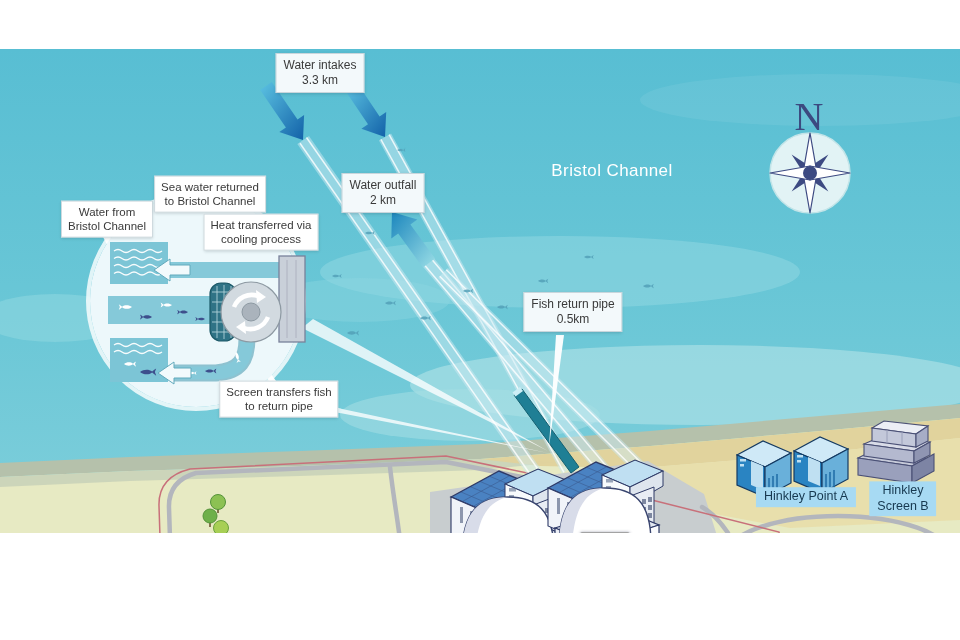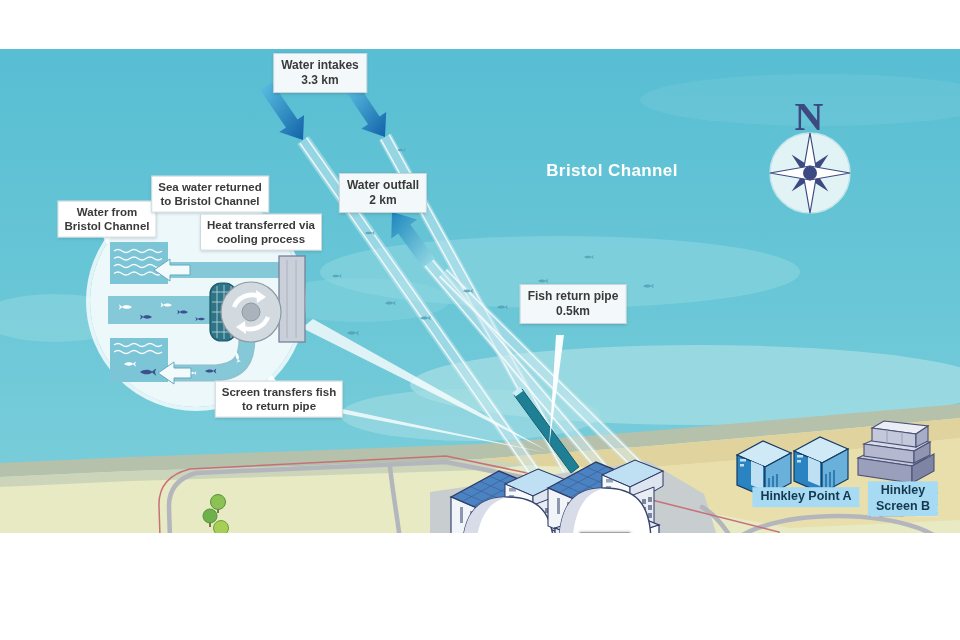--- a/index.html
+++ b/index.html
@@ -1,17 +1,17 @@
 <!DOCTYPE html>
 <html><head>
 <meta charset="utf-8">
 <style>
   html,body{margin:0;padding:0;background:#fff;}
   .stage{position:relative;width:960px;height:533px;background:#ffffff;overflow:hidden;
-         font-family:"Liberation Sans",sans-serif;font-weight:bold;}
+         font-family:"Liberation Sans",sans-serif;}
   .stage svg{position:absolute;left:0;top:0;}
   .lbl{position:absolute;transform:translate(-50%,-50%);background:#f3f9fb;color:#3a3a3a;
        font-size:12px;line-height:1.25;text-align:center;padding:4px 7px;white-space:nowrap;
        border:1px solid rgba(165,185,195,.55);box-shadow:0 1px 3px rgba(30,60,70,.22);}
   .lbl span{display:block;}
   .lbl.sm{font-size:11.5px;padding:3px 6px;background:#ffffff;}
   .unit-lbl{position:absolute;transform:translate(-50%,-50%);background:#a3a3a3;color:#33384a;
        font-size:12px;padding:2px 9px;border-radius:2px;box-shadow:0 0 3px rgba(50,60,90,.45);white-space:nowrap;}
   .hp-lbl{position:absolute;transform:translate(-50%,-50%);background:#a7daf3;color:#16384f;
        font-size:12.5px;line-height:1.25;padding:2px 8px;text-align:center;white-space:nowrap;}
@@ -328,21 +328,21 @@
 </svg>
 
   <div class="lbl" style="left:320px;top:73px;">
     <span>Water intakes</span>
     <span>3.3 km</span>
   </div>
   <div class="lbl" style="left:383px;top:193px;">
     <span>Water outfall</span>
     <span>2 km</span>
   </div>
-  <div class="lbl" style="left:573px;top:304px;">
+  <div class="lbl" style="left:573px;top:312px;">
     <span>Fish return pipe</span>
     <span>0.5km</span>
   </div>
   <div class="lbl sm" style="left:107px;top:219px;">
     <span>Water from</span>
     <span>Bristol Channel</span>
   </div>
   <div class="lbl sm" style="left:210px;top:194px;">
     <span>Sea water returned</span>
     <span>to Bristol Channel</span>

